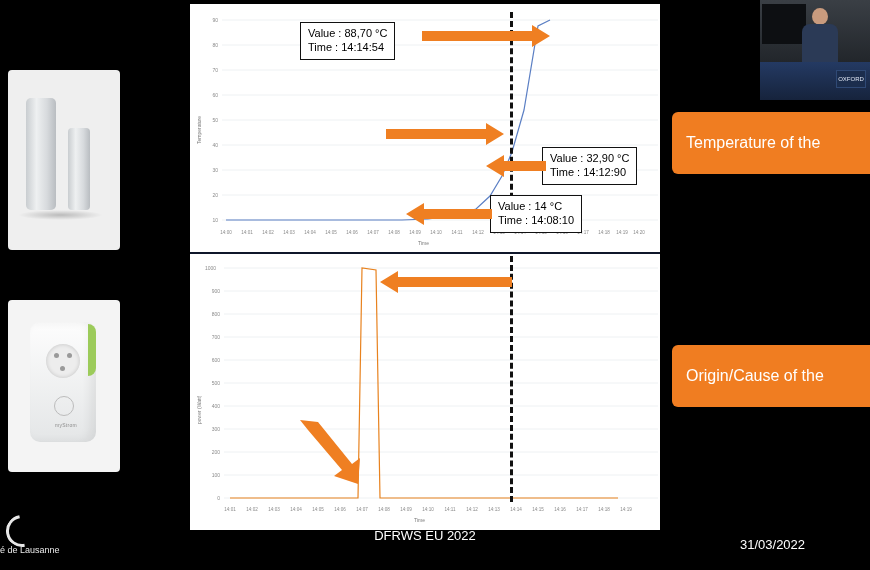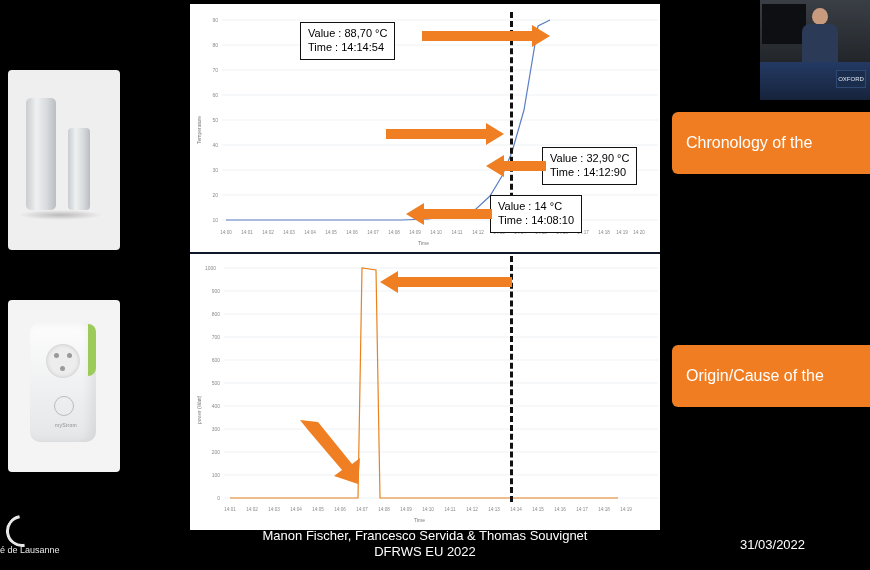--- a/index.html
+++ b/index.html
@@ -115,21 +115,21 @@
 <div id="speaker-video">
   <div class="vid-wall"></div>
   <div class="vid-screen"></div>
   <div class="vid-person-head"></div>
   <div class="vid-person-body"></div>
   <div class="vid-desk"></div>
   <div class="vid-desk-logo">OXFORD</div>
 </div>
 
 <div class="banner" id="banner-chronology">
-  <span>Chronology of the</span>
+  <span>Temperature of the</span>
 </div>
 <div class="banner" id="banner-origin">
   <span>Origin/Cause of the</span>
 </div>
 
 <div id="chart-panel">
 
   <div class="chart" id="chart-temp">
 
     <div class="axis-label-y" style="left:6px;top:140px;">Temperature</div>
@@ -279,16 +279,15 @@
       <polygon points="132,7 18,7 18,1 0,12 18,23 18,17 132,17" fill="#ef7f22"></polygon>
     </svg>
 
     <svg class="arrow" style="left:104px;top:166px;" width="80" height="70">
       <polygon points="6,0 24,2 58,44 66,38 64,64 40,56 48,50 14,10" fill="#ef7f22"></polygon>
     </svg>
   </div>
 </div>
 
 <div id="footer-credit">
-  <div>Manon Fischer, Francesco Servida &amp; Thomas Souvignet</div>
   <div>DFRWS EU 2022</div>
 </div>
 <div id="footer-date">31/03/2022</div>
 
 </body></html>

